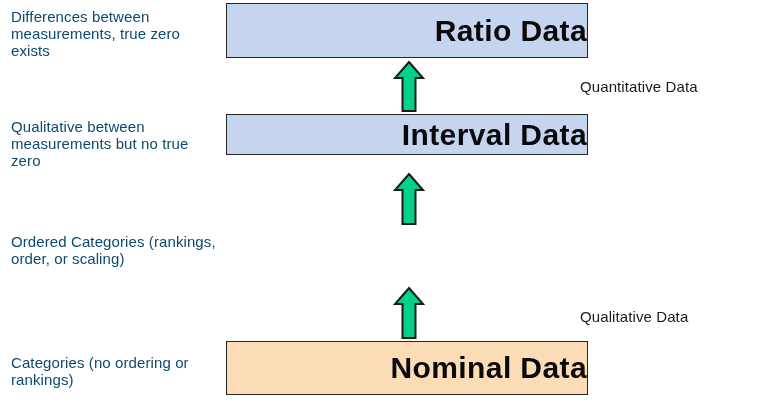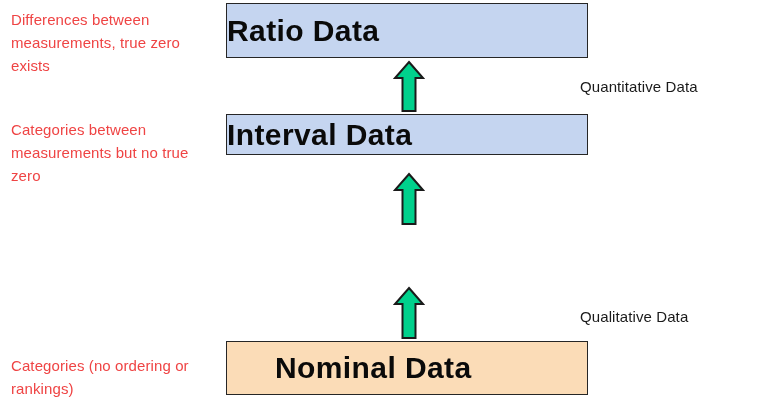--- a/index.html
+++ b/index.html
@@ -19,39 +19,39 @@
     background: #ffffff;
     overflow: hidden;
   }
 
   
   .desc {
     position: absolute;
     left: 11px;
     width: 205px;
     font-size: 15px;
-    line-height: 23px;
-    color: #ef4444;
+    line-height: 17px;
+    color: #0c4a6e;
     letter-spacing: 0.1px;
   }
   .desc-ratio    { top: 8px; }
   .desc-interval { top: 118px; }
   .desc-ordinal  { top: 233px; }
   .desc-nominal  { top: 354px; }
 
   
   .level-box {
     position: absolute;
     left: 226px;
     width: 362px;
     box-sizing: border-box;
     border: 1.6px solid #262626;
     display: flex;
     align-items: center;
-    justify-content: flex-start;
+    justify-content: flex-end;
   }
   .level-label {
     font-size: 30px;
     font-weight: bold;
     color: #0a0a0a;
     letter-spacing: 0.4px;
     line-height: 1;
   }
   .box-ratio {
     top: 3px;
@@ -99,22 +99,23 @@
   .side-quantitative { top: 78px; }
   .side-qualitative  { top: 308px; }
 </style>
 </head>
 <body>
 
 <div id="diagram">
 
   <div class="desc desc-ratio">Differences between measurements, true zero exists</div>
 
-  <div class="desc desc-interval">Categories between measurements but no true zero</div>
+  <div class="desc desc-interval">Qualitative between measurements but no true zero</div>
 
+  <div class="desc desc-ordinal">Ordered Categories (rankings, order, or scaling)</div>
 
   <div class="desc desc-nominal">Categories (no ordering or rankings)</div>
 
   <div class="level-box box-ratio">
     <span class="level-label">Ratio Data</span>
   </div>
 
   <div class="level-box box-interval">
     <span class="level-label">Interval Data</span>
   </div>

